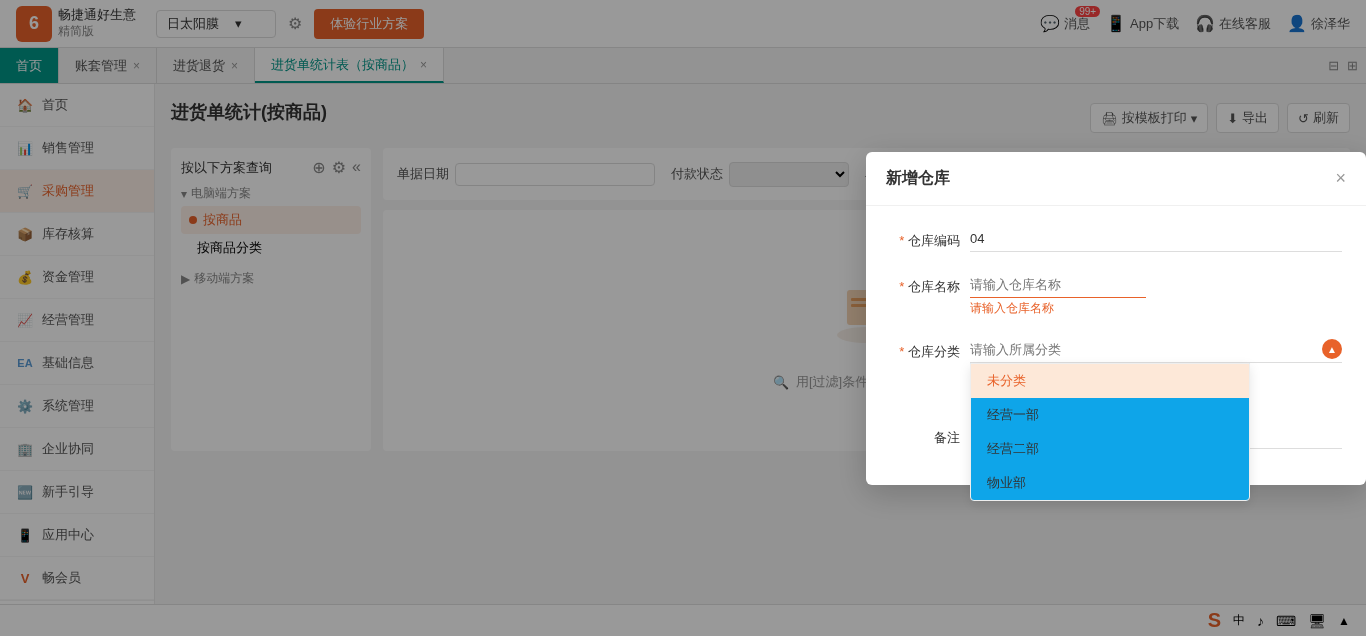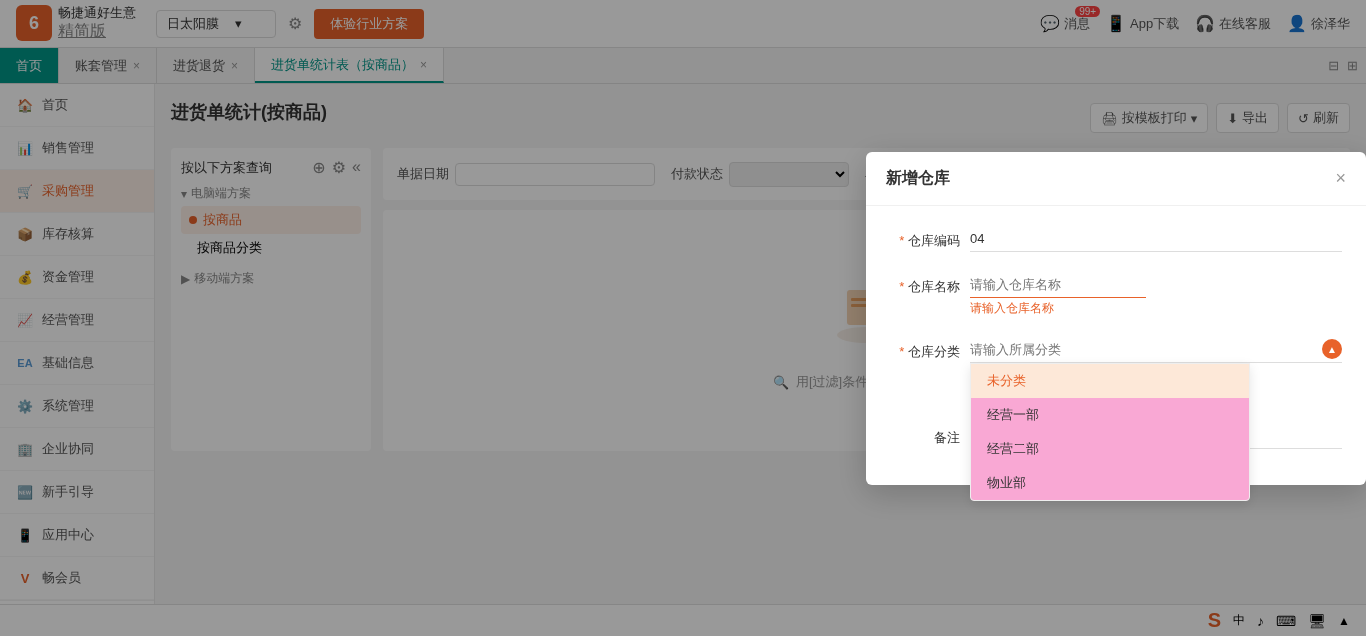--- a/index.html
+++ b/index.html
@@ -22,21 +22,21 @@
       margin-right: 8px;
     }
     .logo-icon {
       width: 36px; height: 36px;
       background: #e8622a;
       border-radius: 6px;
       display: flex; align-items: center; justify-content: center;
       color: white; font-weight: bold; font-size: 18px;
     }
     .logo-text { font-size: 13px; color: #333; line-height: 1.3; }
-    .logo-badge { font-size: 16px; color: #888; text-decoration: underline; }
+    .logo-badge { font-size: 12px; color: #888; }
     .store-selector {
       display: flex; align-items: center; gap: 16px;
       border: 1px solid #ddd; border-radius: 4px;
       padding: 4px 10px; cursor: pointer; min-width: 120px;
       color: #333; font-size: 13px;
     }
     .trial-btn {
       background: #e8622a; color: white; border: none;
       border-radius: 4px; padding: 6px 16px; cursor: pointer;
       font-size: 13px;
@@ -179,21 +179,21 @@
       width: 20px; height: 20px; background: #e8622a; border-radius: 50%;
       display: flex; align-items: center; justify-content: center; cursor: pointer;
     }
 
     
     .dropdown {
       position: absolute;
       top: 100%;
       left: 0;
       right: 0;
-      background: #f9a8d4;
+      background: #0ea5e9;
       border: 1px solid #eee;
       border-radius: 0 0 4px 4px;
       box-shadow: 0 4px 12px rgba(0,0,0,0.1);
       z-index: 100;
       width: 280px;
     }
     .dropdown-item {
       padding: 8px 16px; font-size: 13px; color: #333; cursor: pointer;
     }
     .dropdown-item.selected { background: #fde8d8; color: #e8622a; }

